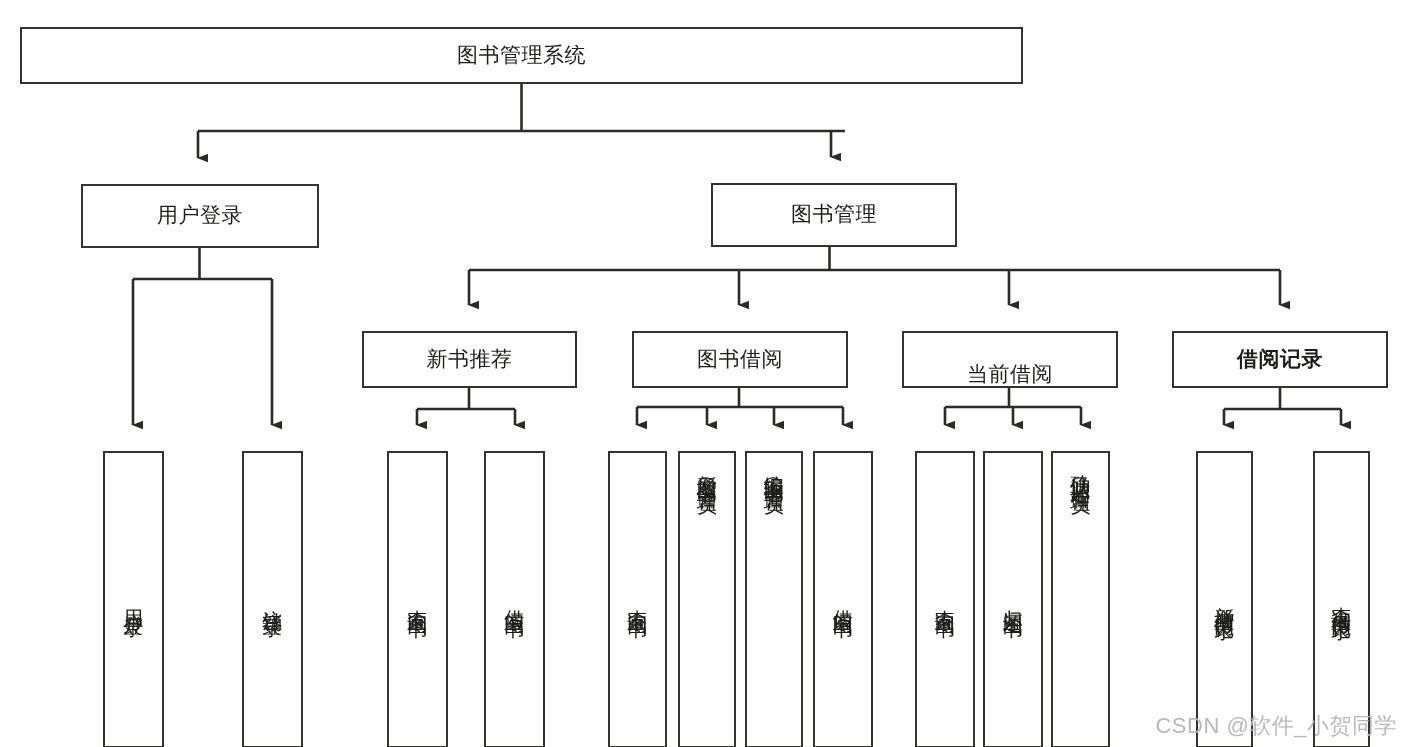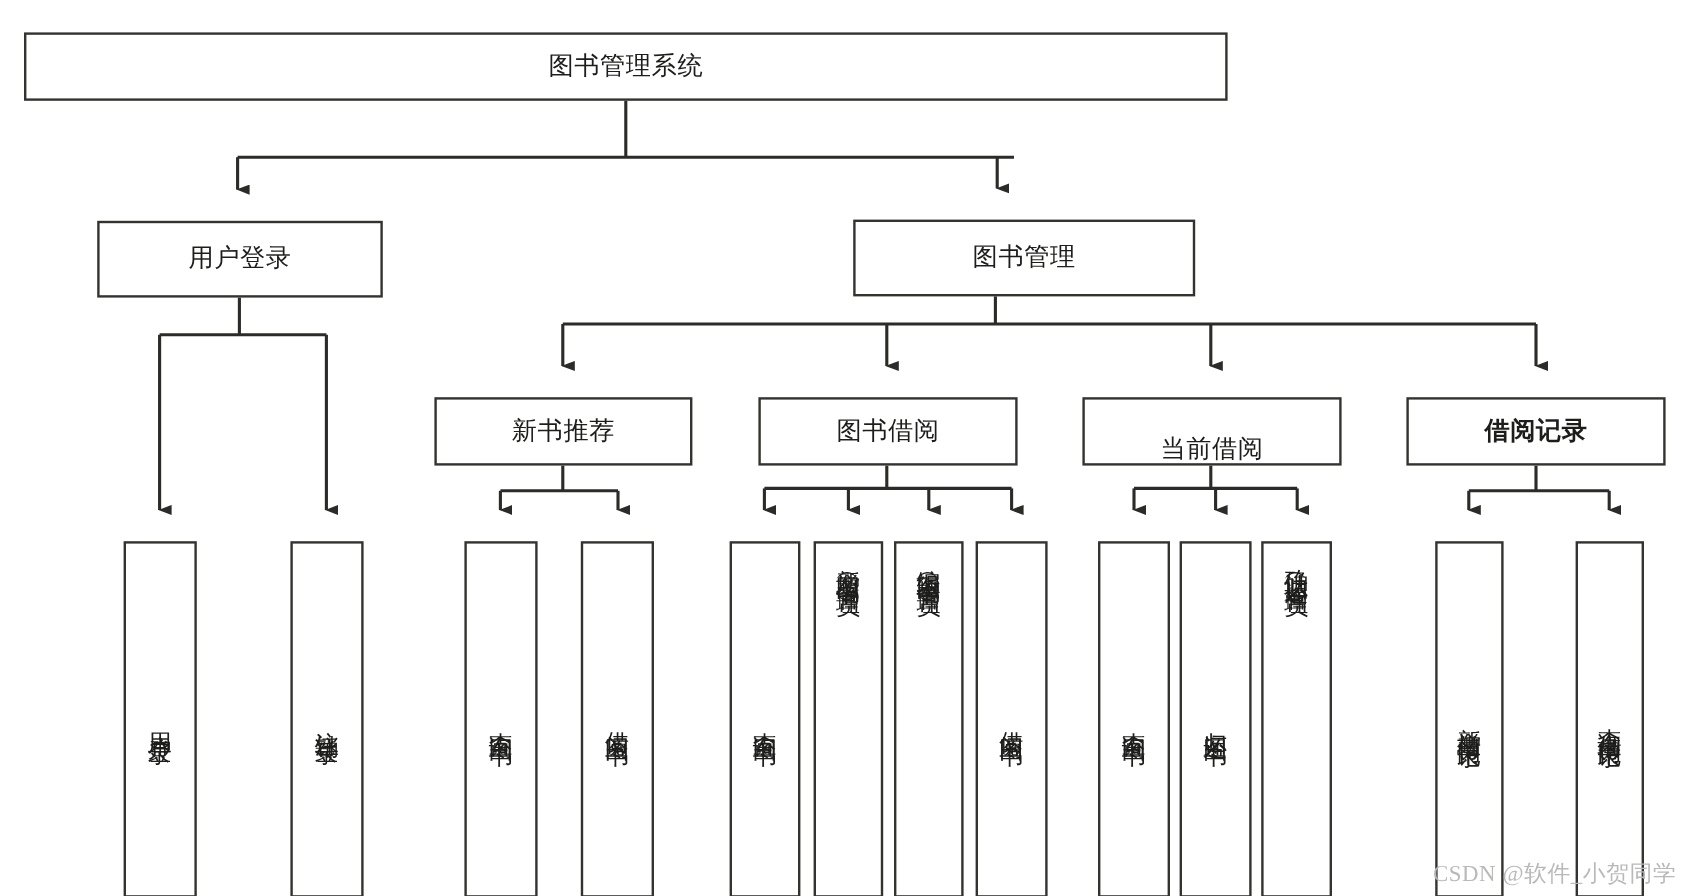--- a/index.html
+++ b/index.html
@@ -61,25 +61,25 @@
     font-size: 20px;
     line-height: 1.42;
     color: #1d1d1b;
     letter-spacing: 3px;
     white-space: nowrap;
   }
   .watermark {
     position: absolute;
     right: 8px;
     bottom: 6px;
-    font-size: 19px;
+    font-size: 22px;
     color: #b9b9b9;
     white-space: nowrap;
     letter-spacing: 0.5px;
-    font-family: Liberation Serif, serif;
+    font-family: Liberation Sans, sans-serif;
   }
 </style>
 </head>
 <body>
 
 <div id="diagram-root" style="background: rgb(255, 255, 255);">
 
   <svg class="diagram-canvas" viewBox="0 0 1405 747">
     <defs>
       <marker id="arrowhead" markerWidth="9" markerHeight="11" refX="4.2" refY="10" orient="auto" markerUnits="userSpaceOnUse">
@@ -130,21 +130,21 @@
     </g>
   </svg>
 
   <div class="node-box" style="left: 20px; top: 13px; width: 1003px; height: 57px; border-color: rgb(51, 51, 47);">
     <span class="node-label-h" style="color: rgb(29, 29, 27);">图书管理系统</span>
   </div>
 
   <div class="node-box" style="left: 81px; top: 170px; width: 238px; height: 64px; border-color: rgb(51, 51, 47);">
     <span class="node-label-h" style="color: rgb(29, 29, 27);">用户登录</span>
   </div>
-  <div class="node-box" style="left: 711px; top: 169px; width: 285px; height: 64px; border-color: rgb(51, 51, 47);">
+  <div class="node-box" style="left: 711px; top: 169px; width: 246px; height: 64px; border-color: rgb(51, 51, 47);">
     <span class="node-label-h" style="color: rgb(29, 29, 27);">图书管理</span>
   </div>
 
   <div class="node-box" style="left: 632px; top: 317px; width: 216px; height: 57px; border-color: rgb(51, 51, 47);">
     <span class="node-label-h" style="color: rgb(29, 29, 27);">图书借阅</span>
   </div>
   <div class="node-box" style="left: 362px; top: 317px; width: 215px; height: 57px; border-color: rgb(51, 51, 47);">
     <span class="node-label-h" style="color: rgb(29, 29, 27);">新书推荐</span>
   </div>
   <div class="node-box" style="left: 902px; top: 317px; width: 216px; height: 57px; border-color: rgb(51, 51, 47); align-items: flex-end;">

